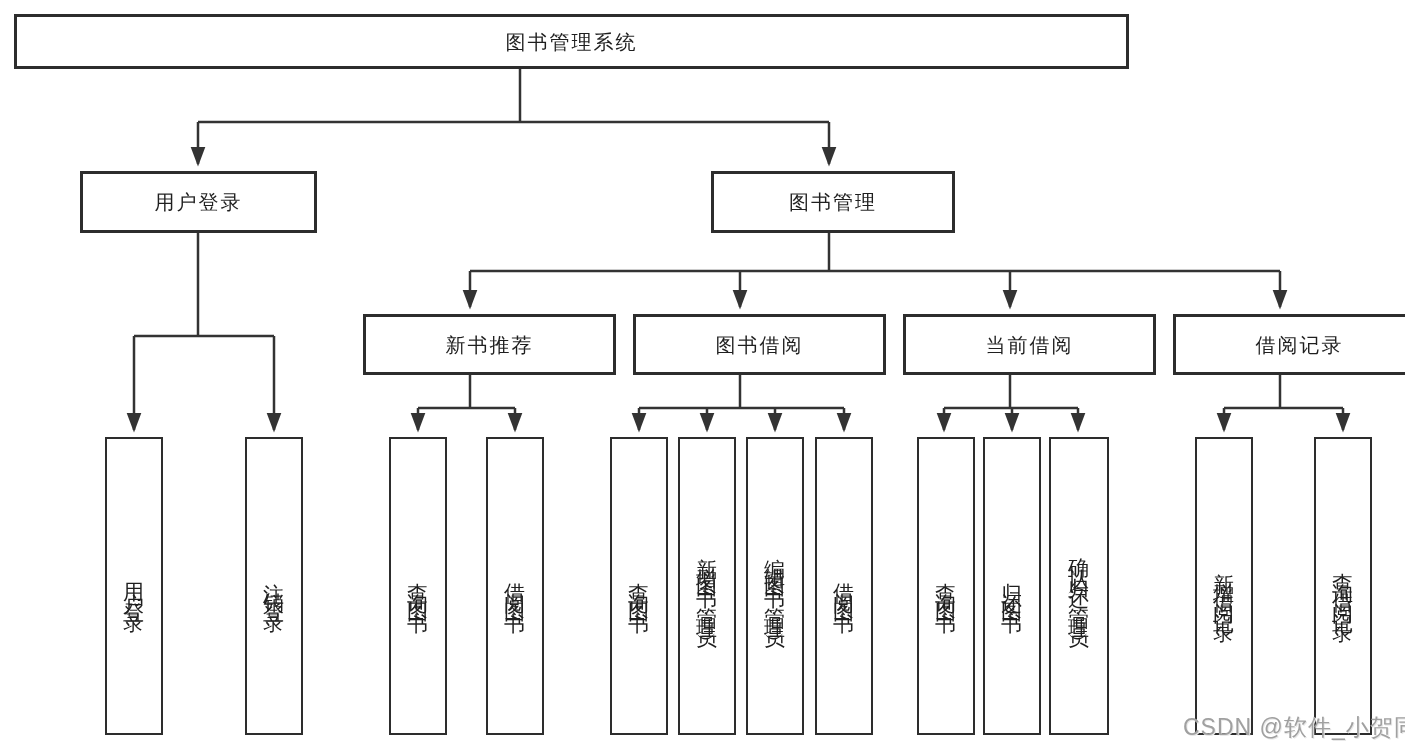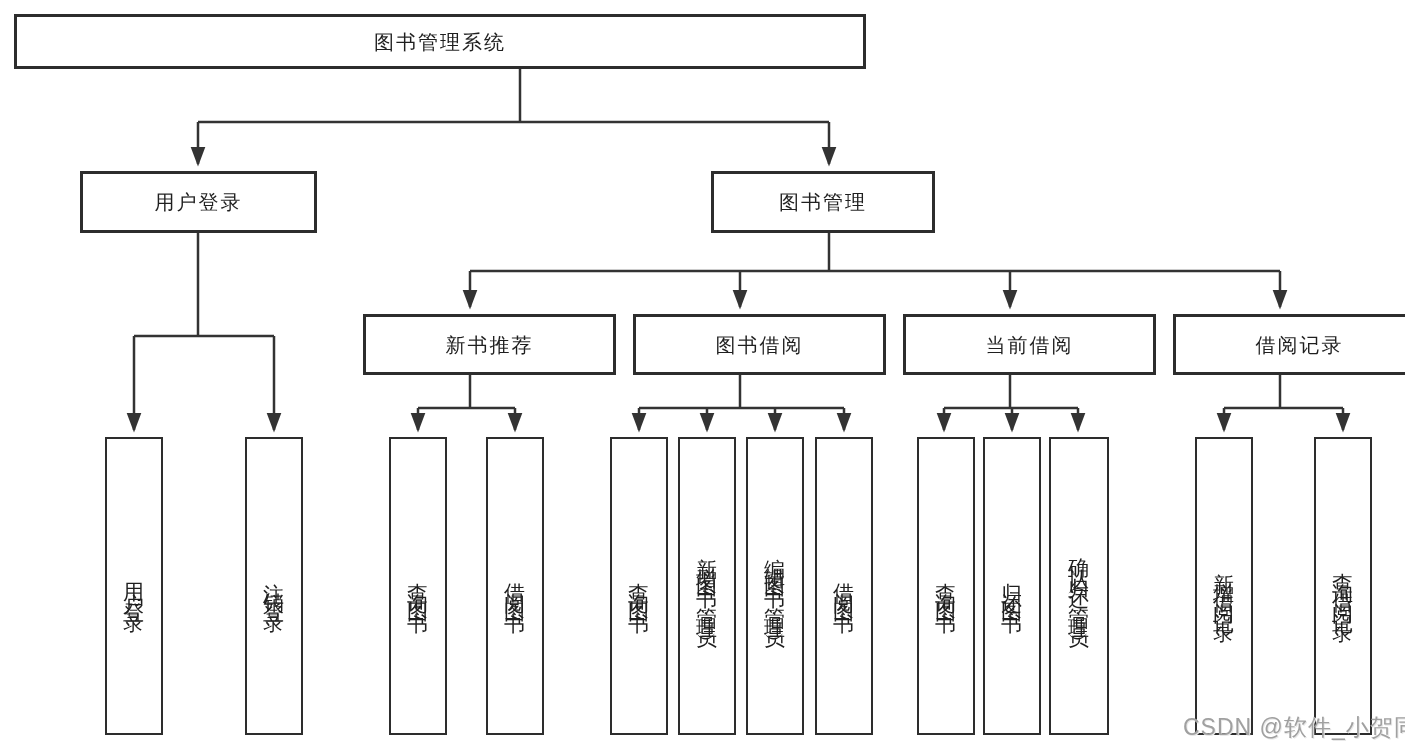--- a/index.html
+++ b/index.html
@@ -35,24 +35,24 @@
   }
   .leaf .vtext {
     writing-mode: vertical-rl;
     text-orientation: mixed;
     font-size: 21px;
     letter-spacing: 10px;
     line-height: 1;
     white-space: nowrap;
   }
   
-  .root   { left: 14px;   top: 14px;  width: 852px; height: 55px; }
+  .root   { left: 14px;   top: 14px;  width: 1115px; height: 55px; }
   .lvl2   { top: 171px; height: 62px; }
   .n-ul   { left: 80px;  width: 237px; }
-  .n-bm   { left: 711px; width: 224px; }
+  .n-bm   { left: 711px; width: 244px; }
   .lvl3   { top: 314px; height: 61px; width: 253px; }
   .n-nb   { left: 363px; }
   .n-bb   { left: 633px; }
   .n-cb   { left: 903px; }
   .n-br   { left: 1173px; }
   
   .leaf { top: 437px; height: 298px; width: 58px; }
   .lf-1a { left: 105px; }
   .lf-1b { left: 245px; }
   .lf-2a { left: 389px; }

